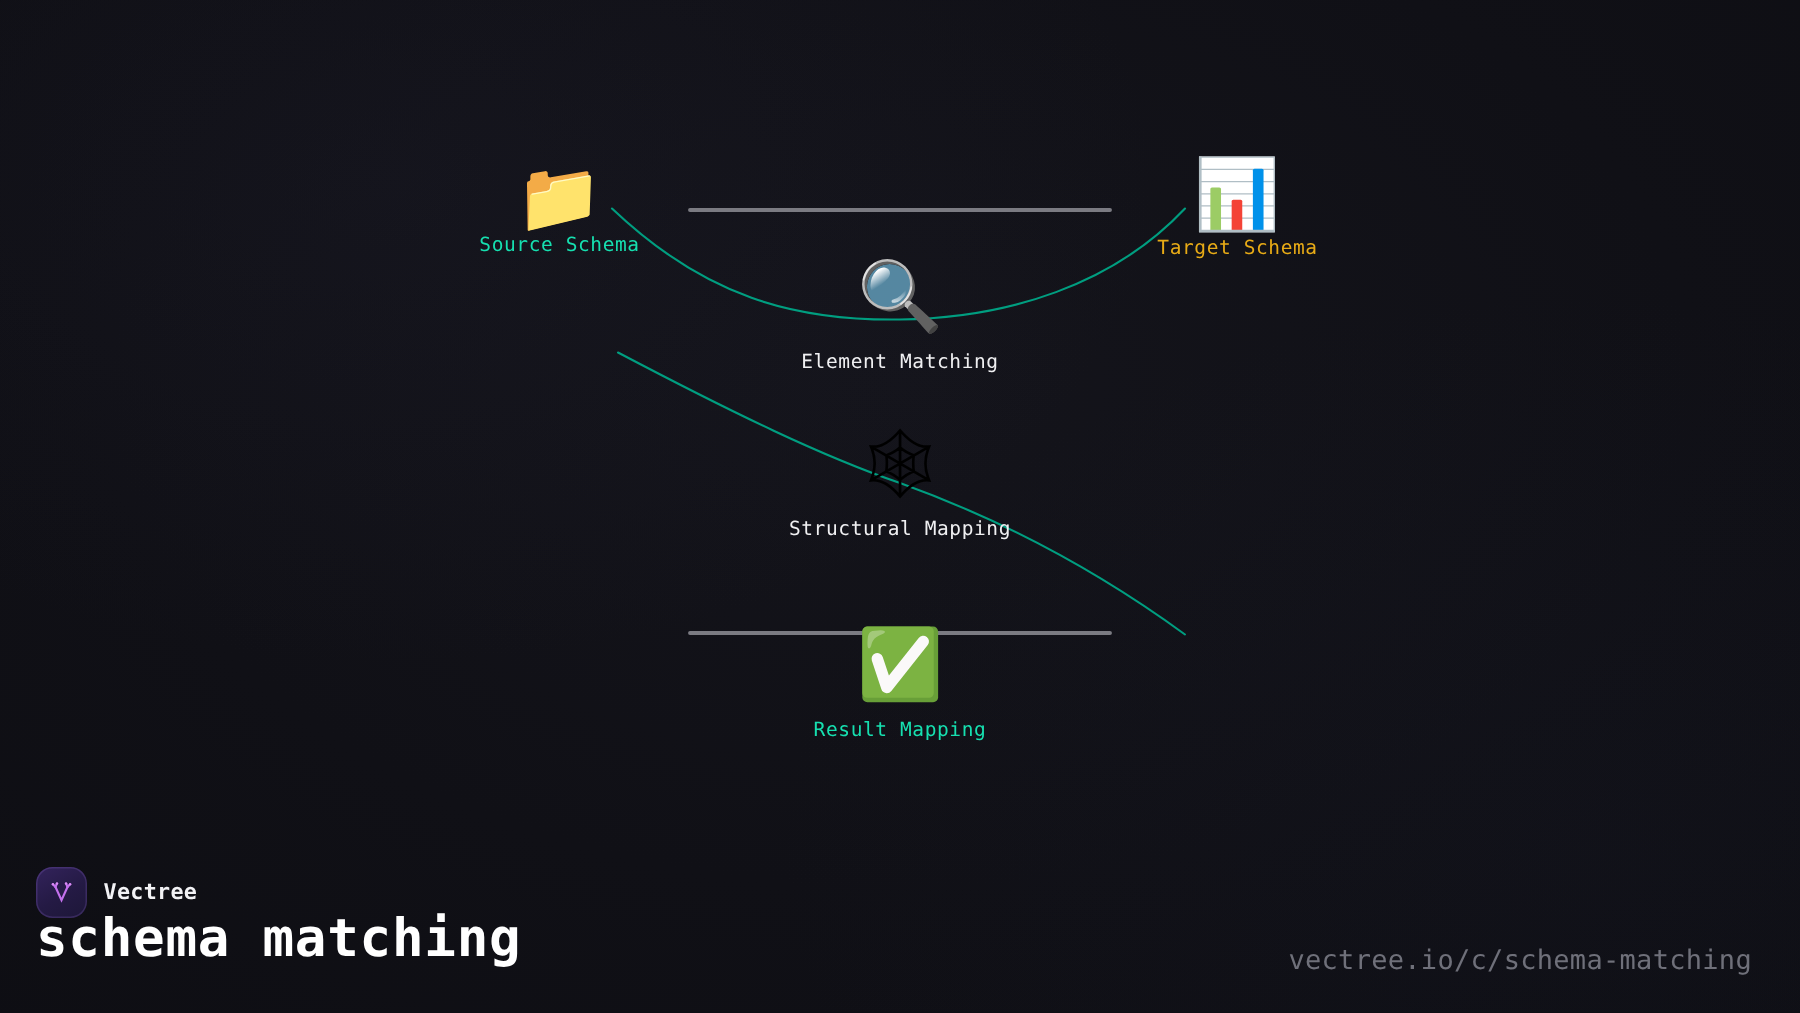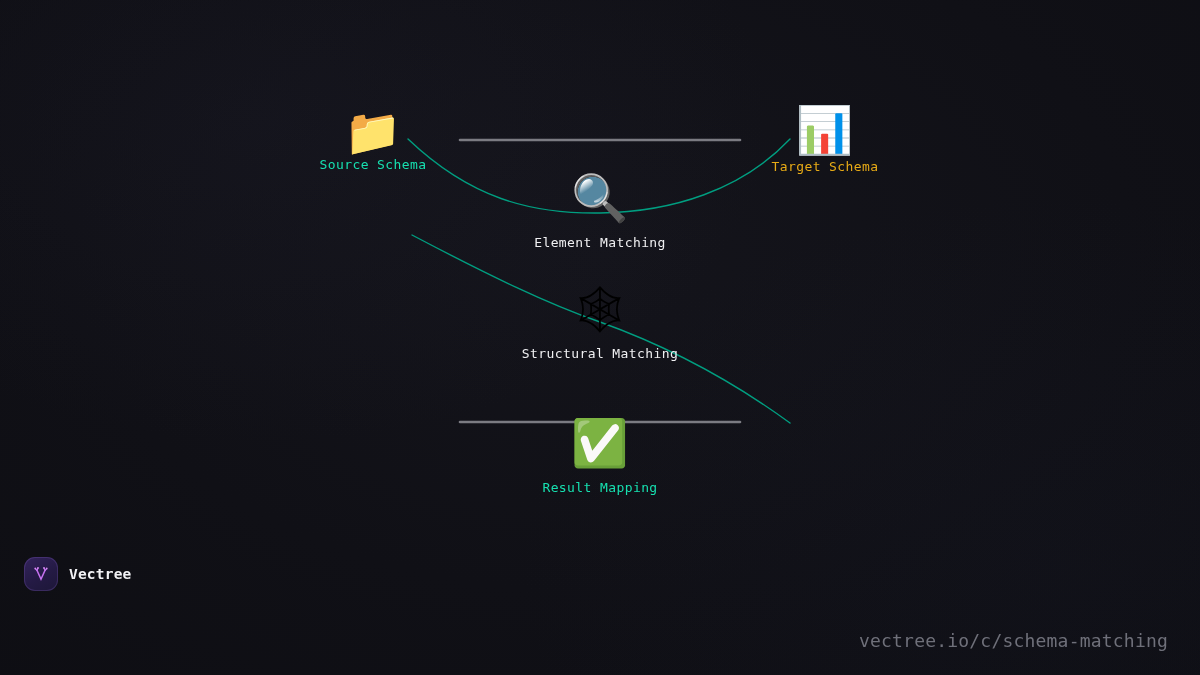--- a/index.html
+++ b/index.html
@@ -66,21 +66,21 @@
     left: 0;
     right: 0;
     bottom: 0;
     height: 120px;
     padding: 0 24px;
     box-sizing: border-box;
   }
   #brand-row {
     position: absolute;
     left: 24px;
-    top: 2px;
+    top: 23px;
     display: flex;
     align-items: center;
     gap: 11px;
   }
   #brand-logo {
     width: 34px;
     height: 34px;
     border-radius: 11px;
     background: linear-gradient(150deg, #33235c 0%, #241a44 55%, #1d1738 100%);
     box-shadow: inset 0 0 0 1px rgba(150,110,220,0.22);
@@ -147,21 +147,21 @@
       <div class="caption" style="color:#e8ab16; margin-top:4px;">Target Schema</div>
     </div>
 
     <div class="node" style="left:600px; top:212px;">
       <div class="glyph" style="font-size:46px;">🔍</div>
       <div class="caption" style="color:#f0f0f2; margin-top:12px;text-align:right;">Element Matching</div>
     </div>
 
     <div class="node" style="left:600px; top:323px;">
       <div class="glyph" style="font-size:46px;">🕸</div>
-      <div class="caption" style="color:#f0f0f2; margin-top:12px;">Structural Matching</div>
+      <div class="caption" style="color:#f0f0f2; margin-top:12px;">Structural Mapping</div>
     </div>
 
     <div class="node" style="left:600px; top:457px;">
       <div class="glyph" style="font-size:46px;">✅</div>
       <div class="caption" style="color:#16e0b0; margin-top:12px;">Result Mapping</div>
     </div>
 
   </div>
 
   <div id="footer">
@@ -180,18 +180,19 @@
             <circle cx="5.1" cy="5.3" r="1.0"></circle>
             <circle cx="8.4" cy="4.7" r="1.0"></circle>
             <circle cx="18.9" cy="5.3" r="1.0"></circle>
             <circle cx="15.6" cy="4.7" r="1.0"></circle>
           </g>
         </svg>
       </div>
       <div id="brand-name">Vectree</div>
     </div>
 
+    <div id="page-title">schema matching</div>
 
     <div id="footer-url">vectree.io/c/schema-matching</div>
 
   </div>
 
 </div>
 
 </body></html>

